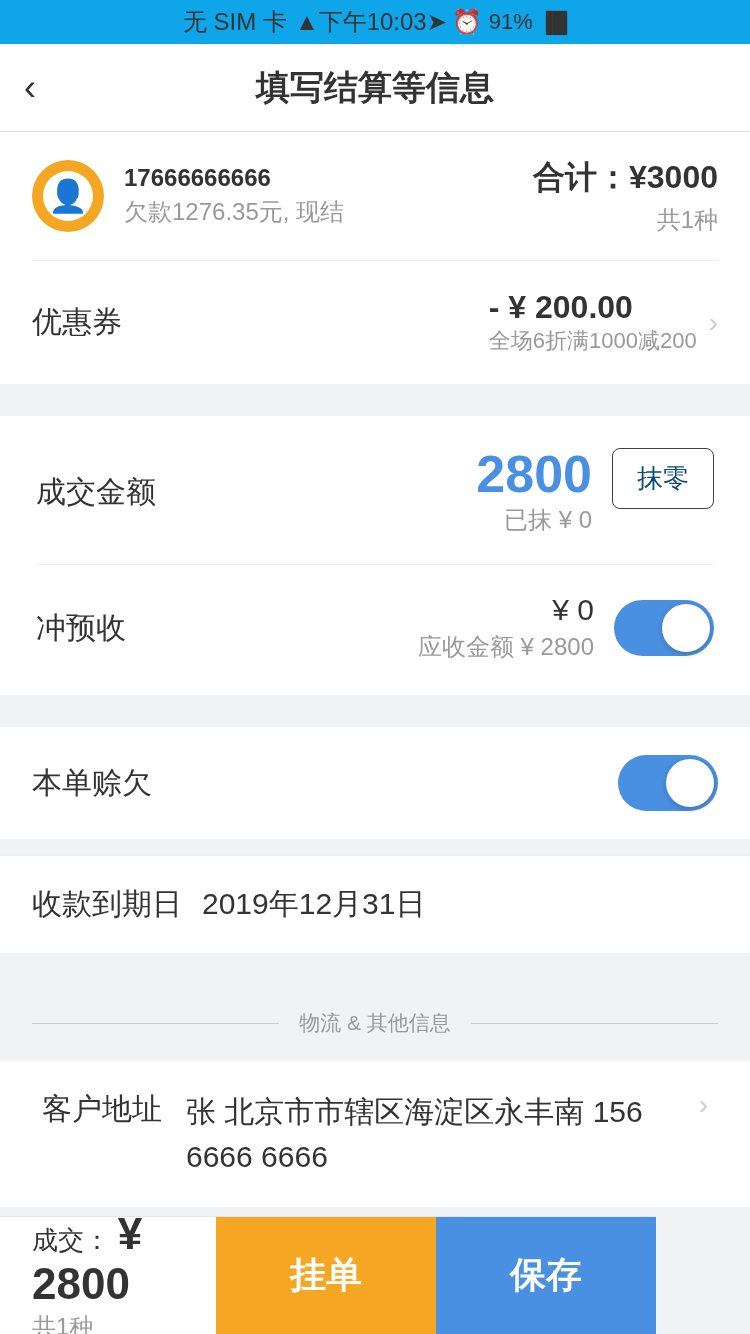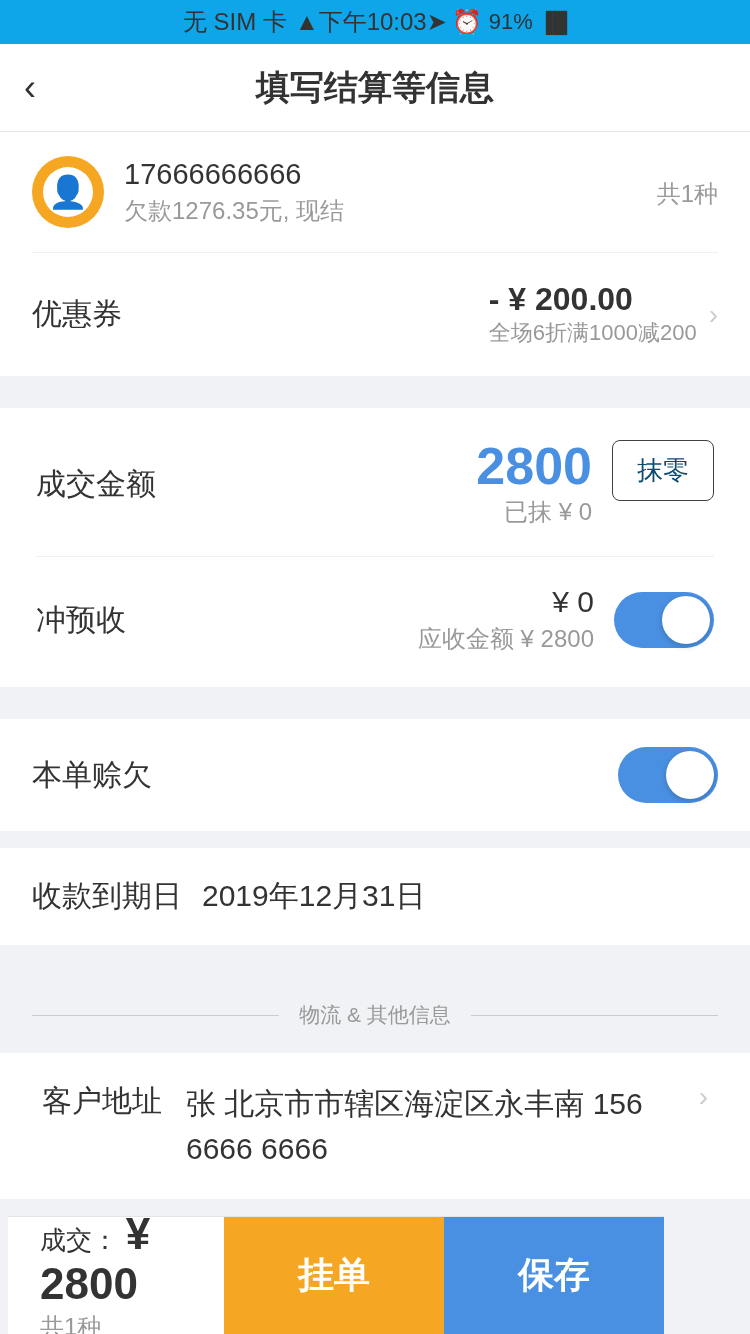--- a/index.html
+++ b/index.html
@@ -93,21 +93,21 @@
       display: flex;
       align-items: center;
       justify-content: center;
       overflow: hidden;
     }
     .avatar-person {
       font-size: 32px;
       color: #f5a623;
     }
     .customer-info { flex: 1; }
-    .customer-phone { font-size: 29px; font-weight: 400; color: #333; }
+    .customer-phone { font-size: 24px; font-weight: 700; color: #333; }
     .customer-debt { font-size: 24px; color: #999; margin-top: 4px; }
     .customer-total { text-align: right; }
     .total-amount { font-size: 32px; font-weight: 600; color: #333; }
     .total-count { font-size: 24px; color: #999; margin-top: 4px; }
 
     
     .divider { height: 1px; background: #f0f0f0; margin: 0 32px; }
 
     
     .coupon-row {
@@ -233,21 +233,21 @@
       justify-content: space-between;
     }
     .address-label { font-size: 30px; color: #333; flex-shrink: 0; margin-right: 24px; }
     .address-value { font-size: 30px; color: #333; flex: 1; line-height: 1.5; }
     .address-chevron { font-size: 28px; color: #ccc; margin-left: 12px; flex-shrink: 0; }
 
     
     .bottom-bar {
       position: fixed;
       bottom: 0;
-      left: 8px;
+      left: 0;
       width: 656px;
       height: 118px;
       background: #fff;
       display: flex;
       align-items: center;
       border-top: 1px solid #e5e5e5;
     }
     .bottom-summary {
       flex: 1;
       padding: 0 32px;
@@ -313,20 +313,23 @@
         <div class="avatar">
           <div class="avatar-icon">
             <span class="avatar-person">👤</span>
           </div>
         </div>
         <div class="customer-info">
           <div class="customer-phone">17666666666</div>
           <div class="customer-debt">欠款1276.35元, 现结</div>
         </div>
         <div class="customer-total">
+          <div class="total-amount">
+            <span>合计：</span><span>¥3000</span>
+          </div>
           <div class="total-count">共1种</div>
         </div>
       </div>
       <div class="divider"></div>
 
       <div class="coupon-row">
         <span class="coupon-label">优惠券</span>
         <div class="coupon-right">
           <div>
             <div class="coupon-discount">- ¥ 200.00</div>

